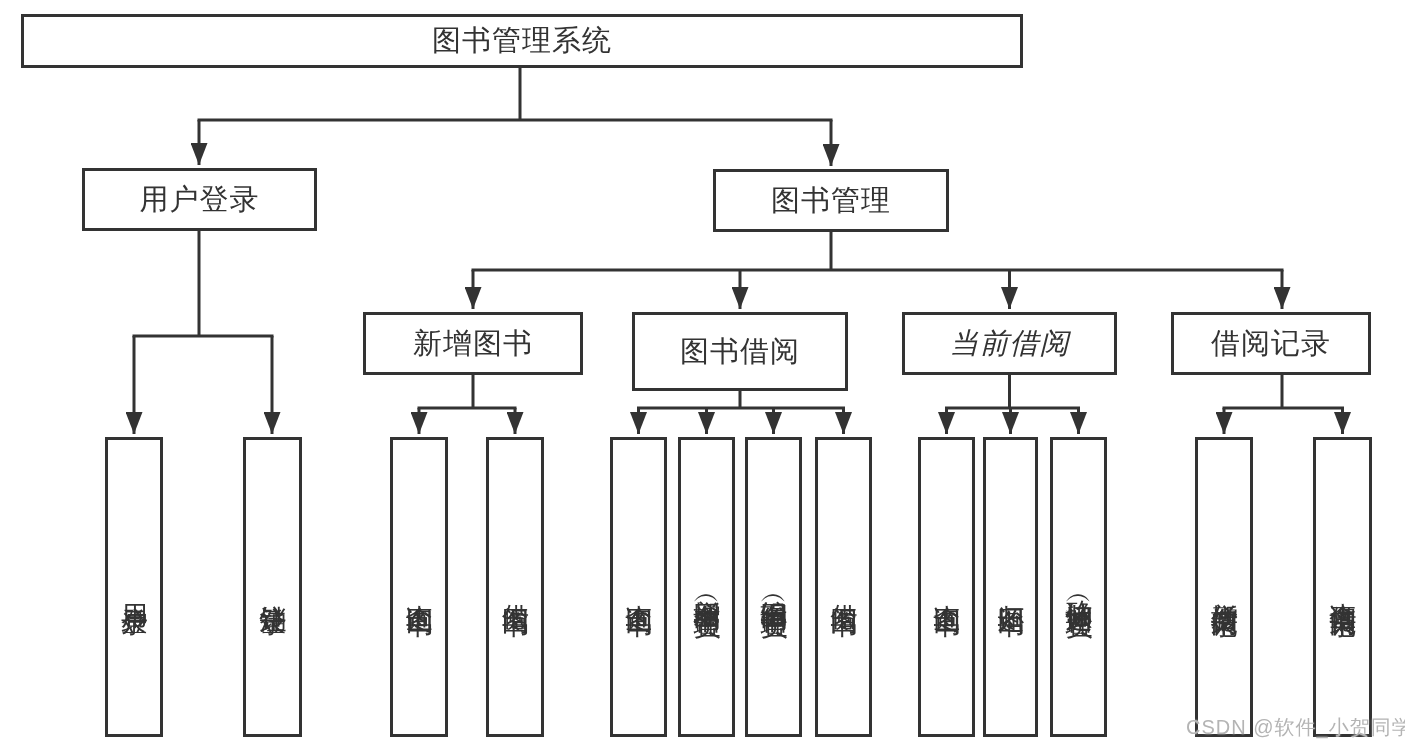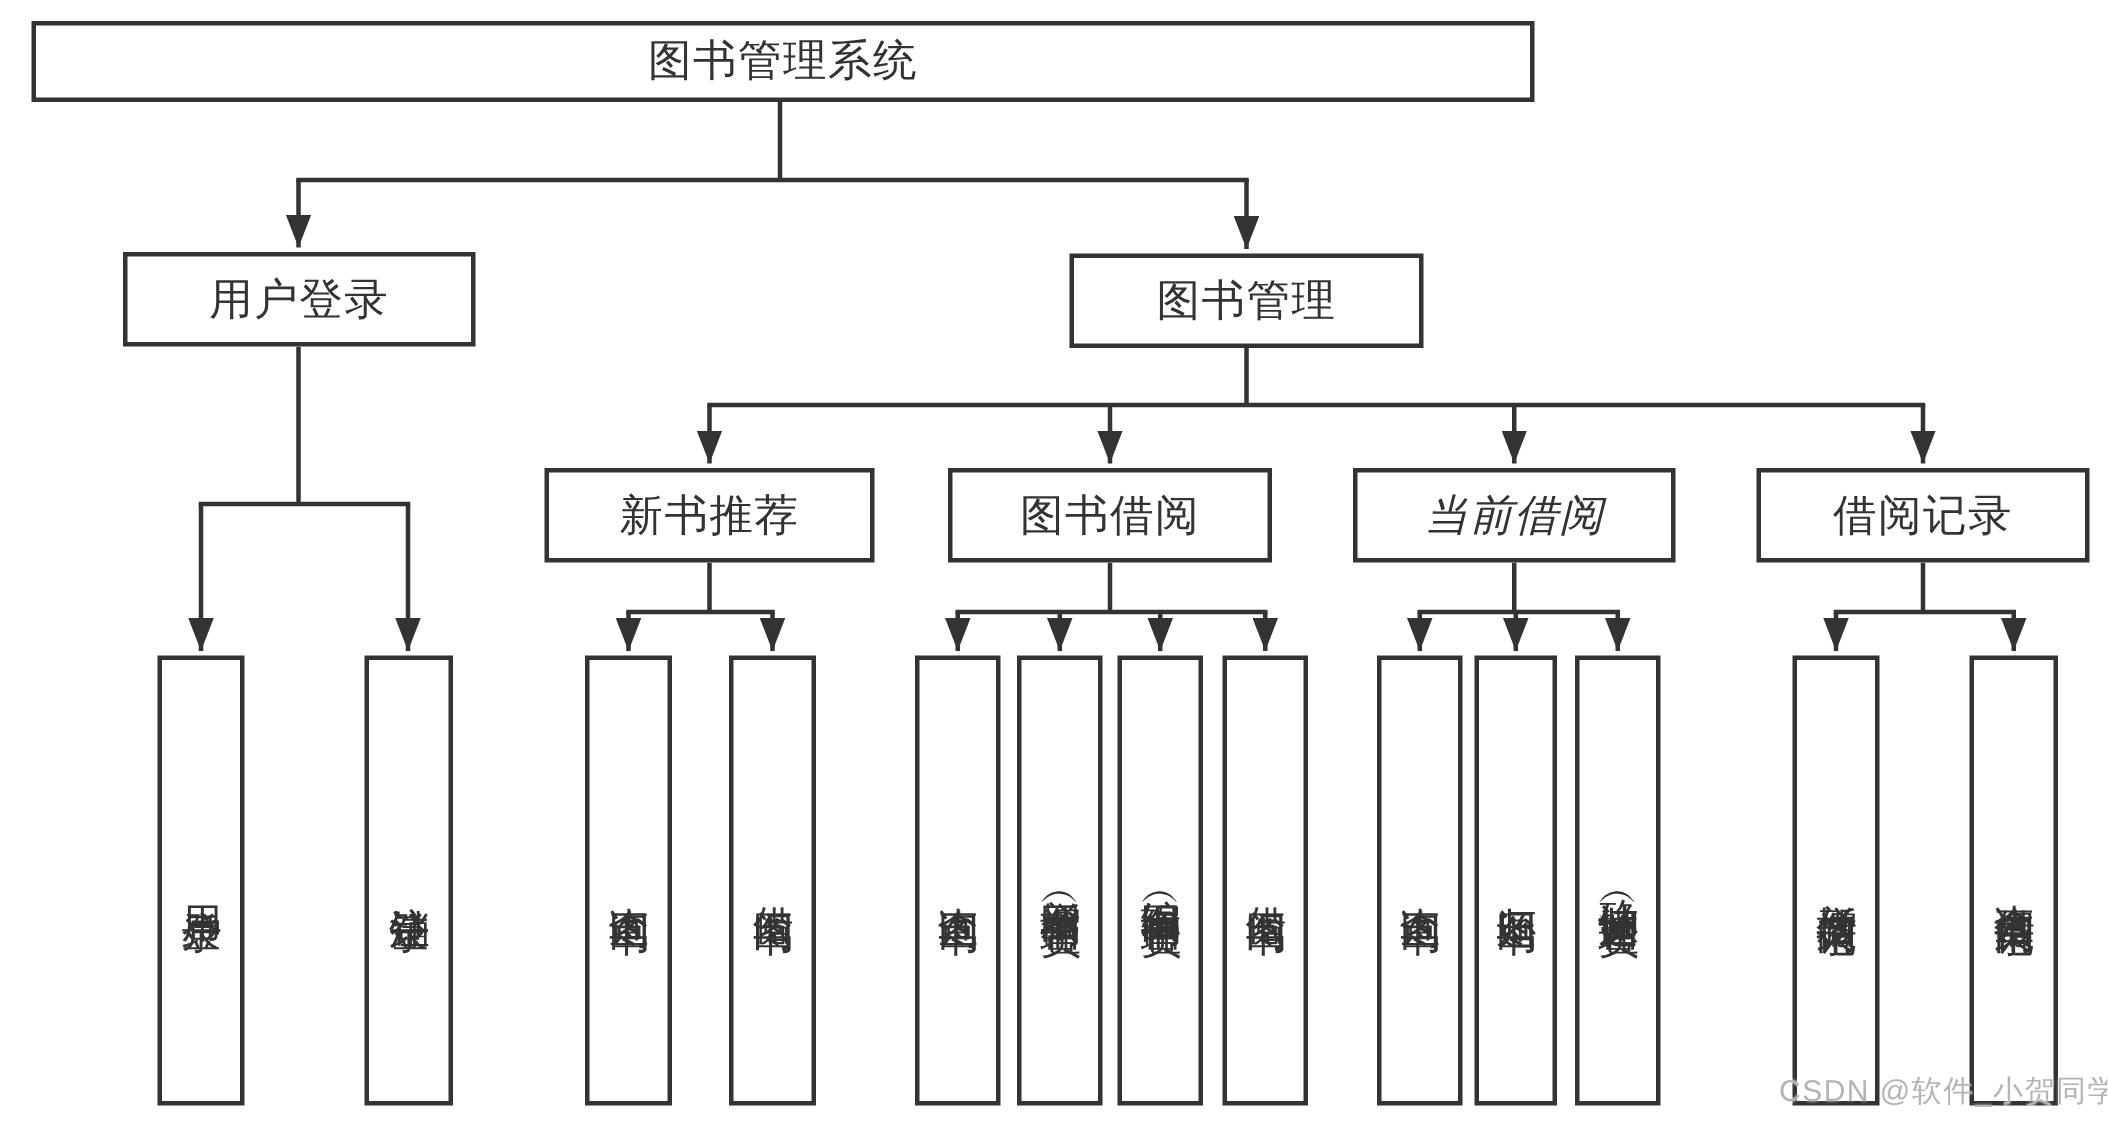--- a/index.html
+++ b/index.html
@@ -83,24 +83,24 @@
       <line x1="1224" y1="408" x2="1224" y2="434" marker-end="url(#arw)"></line>
       <line x1="1342.5" y1="408" x2="1342.5" y2="434" marker-end="url(#arw)"></line>
     </g>
   </svg>
 
   <div class="box hlabel" style="left:21px;top:14px;width:1002px;height:54px;font-family:Liberation Serif, serif;">图书管理系统</div>
 
   <div class="box hlabel" style="left:82px;top:168px;width:235px;height:63px;">用户登录</div>
   <div class="box hlabel" style="left:713px;top:169px;width:236px;height:63px;text-align:center;">图书管理</div>
 
-  <div class="box hlabel" style="left:363px;top:312px;width:220px;height:63px;">新书推荐</div>
-  <div class="box hlabel" style="left:632px;top:312px;width:216px;height:63px;">图书借阅</div>
+  <div class="box hlabel" style="left:363px;top:312px;width:220px;height:63px;">新增图书</div>
+  <div class="box hlabel" style="left:632px;top:312px;width:216px;height:79px;">图书借阅</div>
   <div class="box hlabel" style="left:902px;top:312px;width:215px;height:63px;font-style:italic;">当前借阅</div>
-  <div class="box hlabel" style="left:1171px;top:312px;width:222px;height:63px;">借阅记录</div>
+  <div class="box hlabel" style="left:1171px;top:312px;width:200px;height:63px;">借阅记录</div>
 
   <div class="box" style="left:105px;top:437px;width:58px;height:300px;">
     <span class="vlabel">用户登录</span>
   </div>
   <div class="box" style="left:243px;top:437px;width:59px;height:300px;">
     <span class="vlabel">注销登录</span>
   </div>
 
   <div class="box" style="left:390px;top:437px;width:58px;height:300px;">
     <span class="vlabel">查询图书</span>

